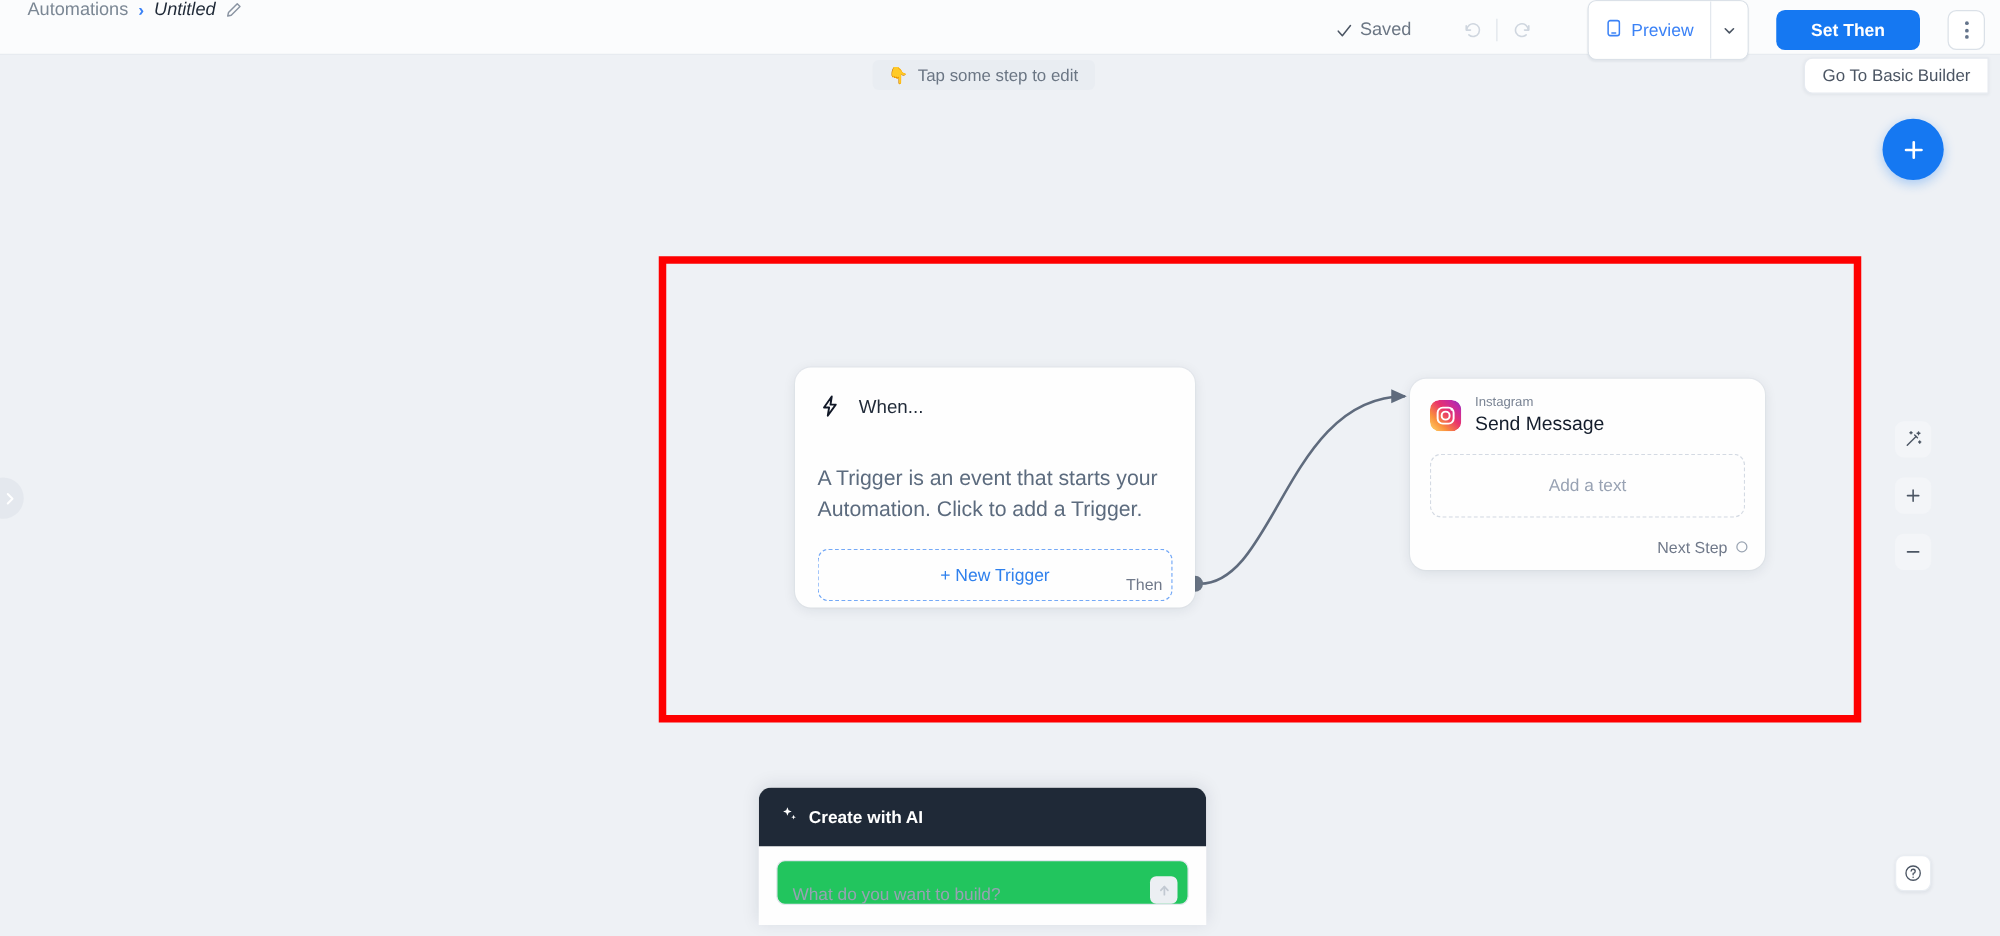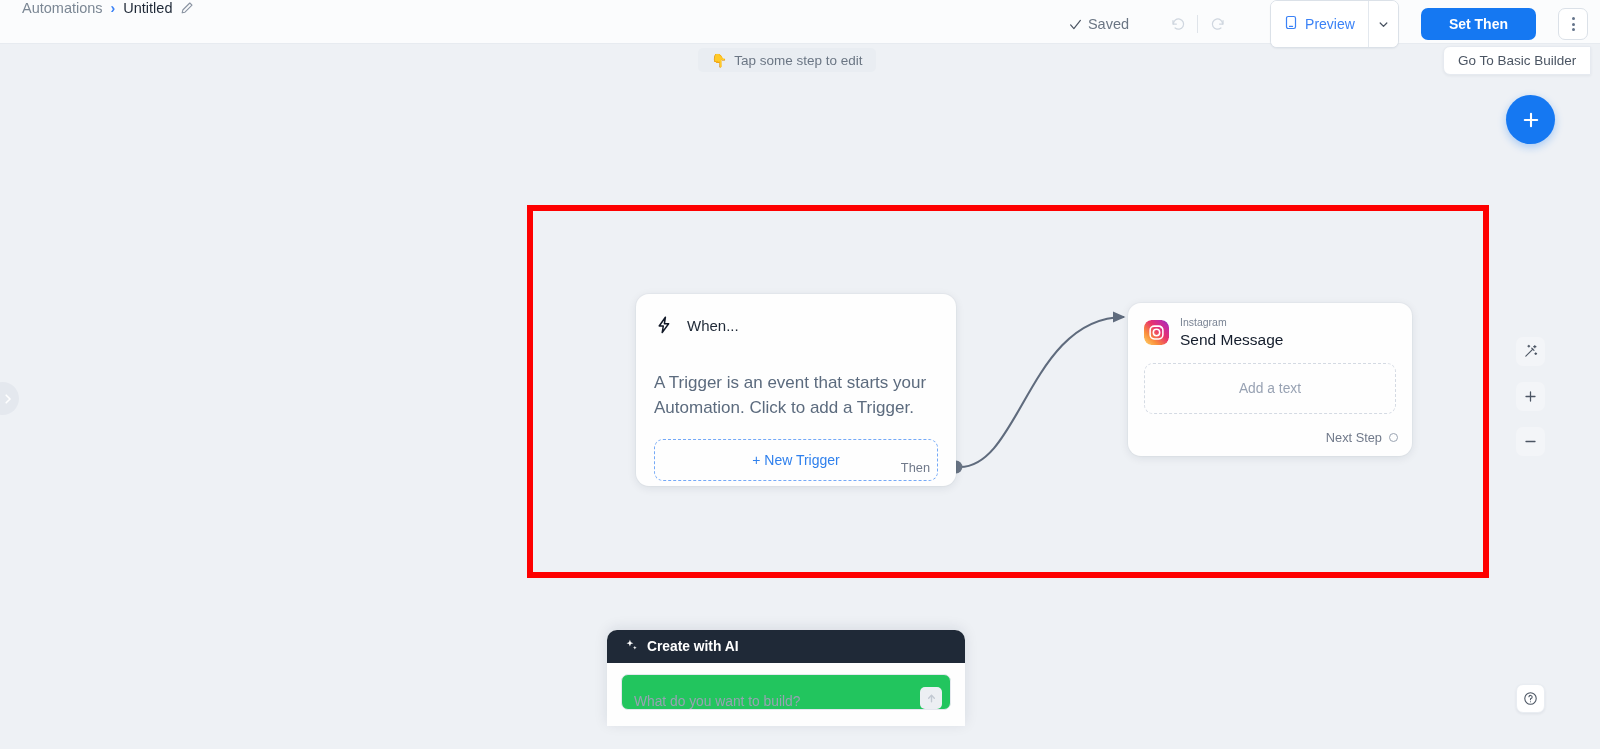--- a/index.html
+++ b/index.html
@@ -13,21 +13,21 @@
 
   
   .topbar {
     position: absolute; top: 0; left: 0; width: 1600px; height: 44px;
     background: #fbfcfd; border-bottom: 1px solid #e7ebf0;
     display: flex; align-items: flex-start; z-index: 40;
   }
   .breadcrumb { display: flex; align-items: center; margin-left: 22px; gap: 8px; }
   .bc-root { font-size: 14.5px; color: #7b8794; }
   .bc-sep { font-size: 14px; color: #3b82f6; font-weight: 600; }
-  .bc-current { font-size: 14.5px; color: #1f2937; }
+  .bc-current { font-size: 14.5px; color: #1f2937; font-style: italic; }
   .pencil { width: 14px; height: 14px; display: block; }
 
   .topbar-right {
     margin-left: auto; display: flex; align-items: center;
     gap: 12px; margin-right: 12px;
   }
   .saved { display: flex; align-items: center; gap: 6px; color: #6b7684; font-size: 14.5px; }
   .saved svg { width: 13px; height: 13px; }
   .histbtns { display: flex; align-items: center; gap: 2px; margin-left: 22px; }
   .iconbtn {
@@ -189,21 +189,21 @@
     border: 1.5px solid #9aa4b2; background: #fefefe; cursor: pointer;
   }
 
   
   .ai-panel {
     position: absolute; left: 607px; top: 630px; width: 358px;
     background: #fefefe; border-radius: 10px 10px 0 0; overflow: hidden;
     box-shadow: 0 -2px 14px rgba(16,30,54,.10); z-index: 28;
   }
   .ai-head {
-    height: 33px; background: #1f2937;
+    height: 47px; background: #1f2937;
     display: flex; align-items: center; gap: 9px; padding: 0 18px;
   }
   .ai-head svg { width: 13px; height: 13px; }
   .ai-head-title { color: #fff; font-size: 13.8px; font-weight: 700; }
   .ai-body { padding: 11px 14px 16px; }
   .ai-input-wrap {
     position: relative; height: 36px;
     border: 1px solid #e4e8ee; border-radius: 7px; background: #22c55e;
     display: flex; align-items: flex-end;
   }

